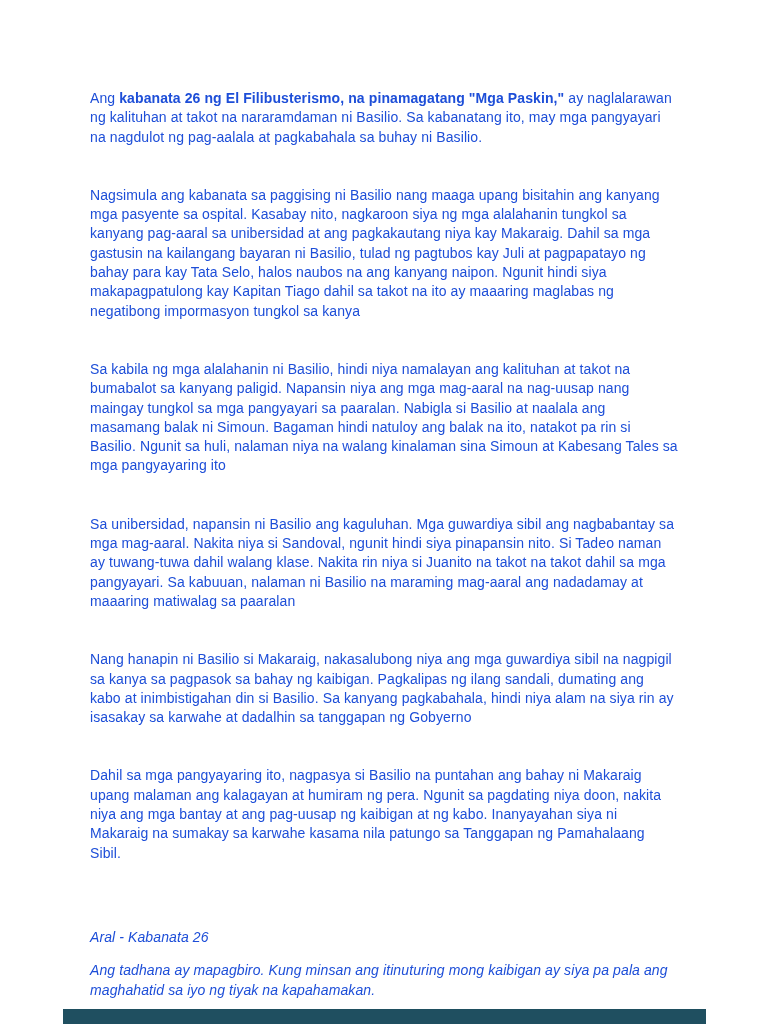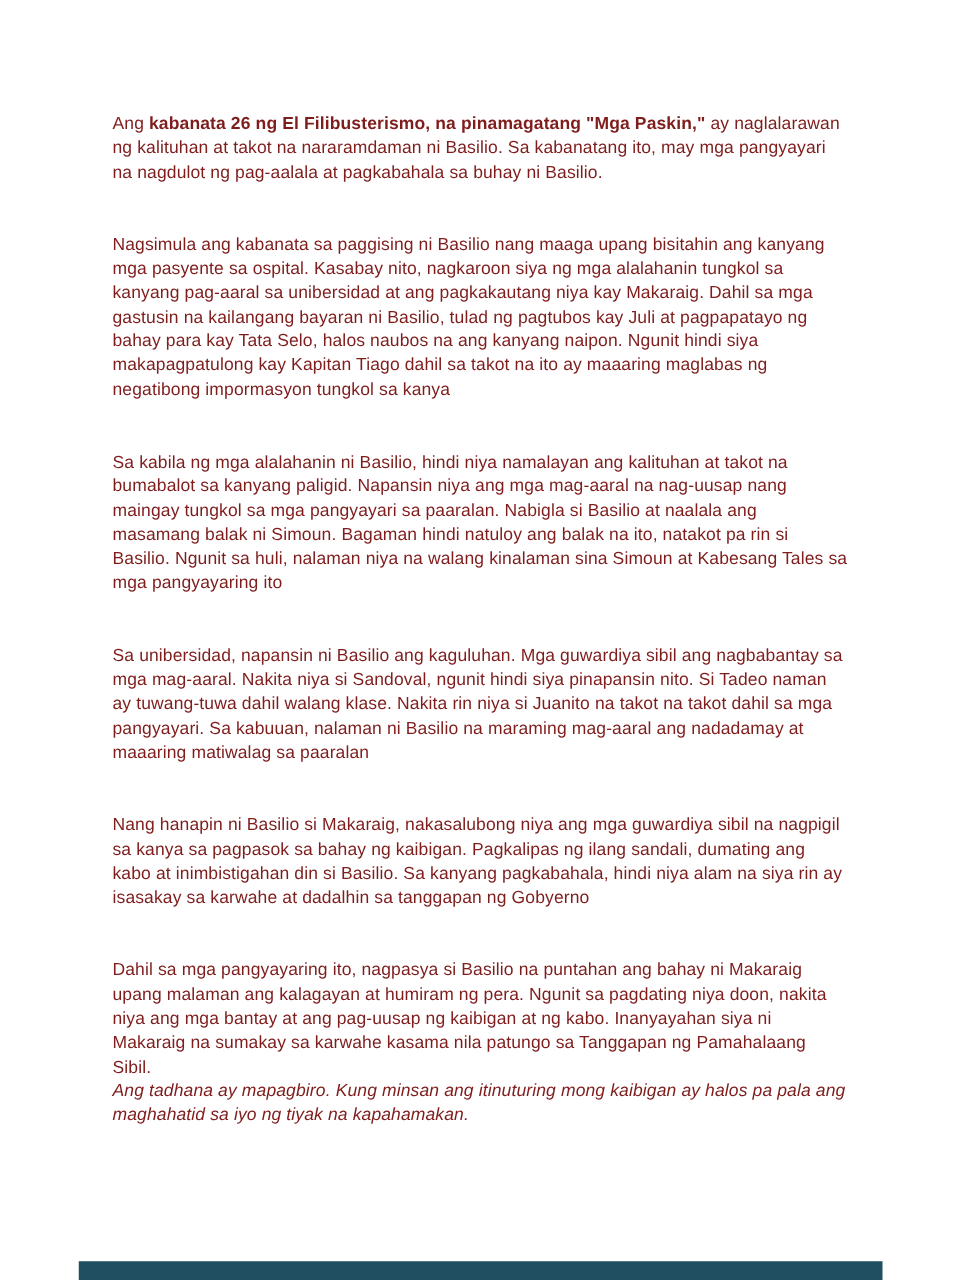--- a/index.html
+++ b/index.html
@@ -15,21 +15,21 @@
     overflow: hidden;
     font-family: "Liberation Sans", "DejaVu Sans", sans-serif;
   }
   .content {
     position: absolute;
     top: 89px;
     left: 90px;
     width: 588px;
     font-size: 14px;
     line-height: 19.3px;
-    color: #7f1d1d;
+    color: #1d4ed8;
     letter-spacing: 0.1px;
   }
   .content p {
     margin: 0 0 39px 0;
   }
   .content p.last-body {
     margin-bottom: 0;
   }
   .aral-heading {
     margin: 65px 0 14px 0 !important;
@@ -62,19 +62,20 @@
     <p>Nagsimula ang kabanata sa paggising ni Basilio nang maaga upang bisitahin ang kanyang mga pasyente sa ospital. Kasabay nito, nagkaroon siya ng mga alalahanin tungkol sa kanyang pag-aaral sa unibersidad at ang pagkakautang niya kay Makaraig. Dahil sa mga gastusin na kailangang bayaran ni Basilio, tulad ng pagtubos kay Juli at pagpapatayo ng bahay para kay Tata Selo, halos naubos na ang kanyang naipon. Ngunit hindi siya makapagpatulong kay Kapitan Tiago dahil sa takot na ito ay maaaring maglabas ng negatibong impormasyon tungkol sa kanya</p>
 
     <p>Sa kabila ng mga alalahanin ni Basilio, hindi niya namalayan ang kalituhan at takot na bumabalot sa kanyang paligid. Napansin niya ang mga mag-aaral na nag-uusap nang maingay tungkol sa mga pangyayari sa paaralan. Nabigla si Basilio at naalala ang masamang balak ni Simoun. Bagaman hindi natuloy ang balak na ito, natakot pa rin si Basilio. Ngunit sa huli, nalaman niya na walang kinalaman sina Simoun at Kabesang Tales sa mga pangyayaring ito</p>
 
     <p>Sa unibersidad, napansin ni Basilio ang kaguluhan. Mga guwardiya sibil ang nagbabantay sa mga mag-aaral. Nakita niya si Sandoval, ngunit hindi siya pinapansin nito. Si Tadeo naman ay tuwang-tuwa dahil walang klase. Nakita rin niya si Juanito na takot na takot dahil sa mga pangyayari. Sa kabuuan, nalaman ni Basilio na maraming mag-aaral ang nadadamay at maaaring matiwalag sa paaralan</p>
 
     <p>Nang hanapin ni Basilio si Makaraig, nakasalubong niya ang mga guwardiya sibil na nagpigil sa kanya sa pagpasok sa bahay ng kaibigan. Pagkalipas ng ilang sandali, dumating ang kabo at inimbistigahan din si Basilio. Sa kanyang pagkabahala, hindi niya alam na siya rin ay isasakay sa karwahe at dadalhin sa tanggapan ng Gobyerno</p>
 
     <p class="last-body">Dahil sa mga pangyayaring ito, nagpasya si Basilio na puntahan ang bahay ni Makaraig upang malaman ang kalagayan at humiram ng pera. Ngunit sa pagdating niya doon, nakita niya ang mga bantay at ang pag-uusap ng kaibigan at ng kabo. Inanyayahan siya ni Makaraig na sumakay sa karwahe kasama nila patungo sa Tanggapan ng Pamahalaang Sibil.</p>
 
+    <p class="aral-heading">Aral - Kabanata 26</p>
 
-    <p class="aral-body">Ang tadhana ay mapagbiro. Kung minsan ang itinuturing mong kaibigan ay halos pa pala ang maghahatid sa iyo ng tiyak na kapahamakan.</p>
+    <p class="aral-body">Ang tadhana ay mapagbiro. Kung minsan ang itinuturing mong kaibigan ay siya pa pala ang maghahatid sa iyo ng tiyak na kapahamakan.</p>
 
   </div>
 
   <div class="page-gap-strip"></div>
 </div>
 
 </body></html>

